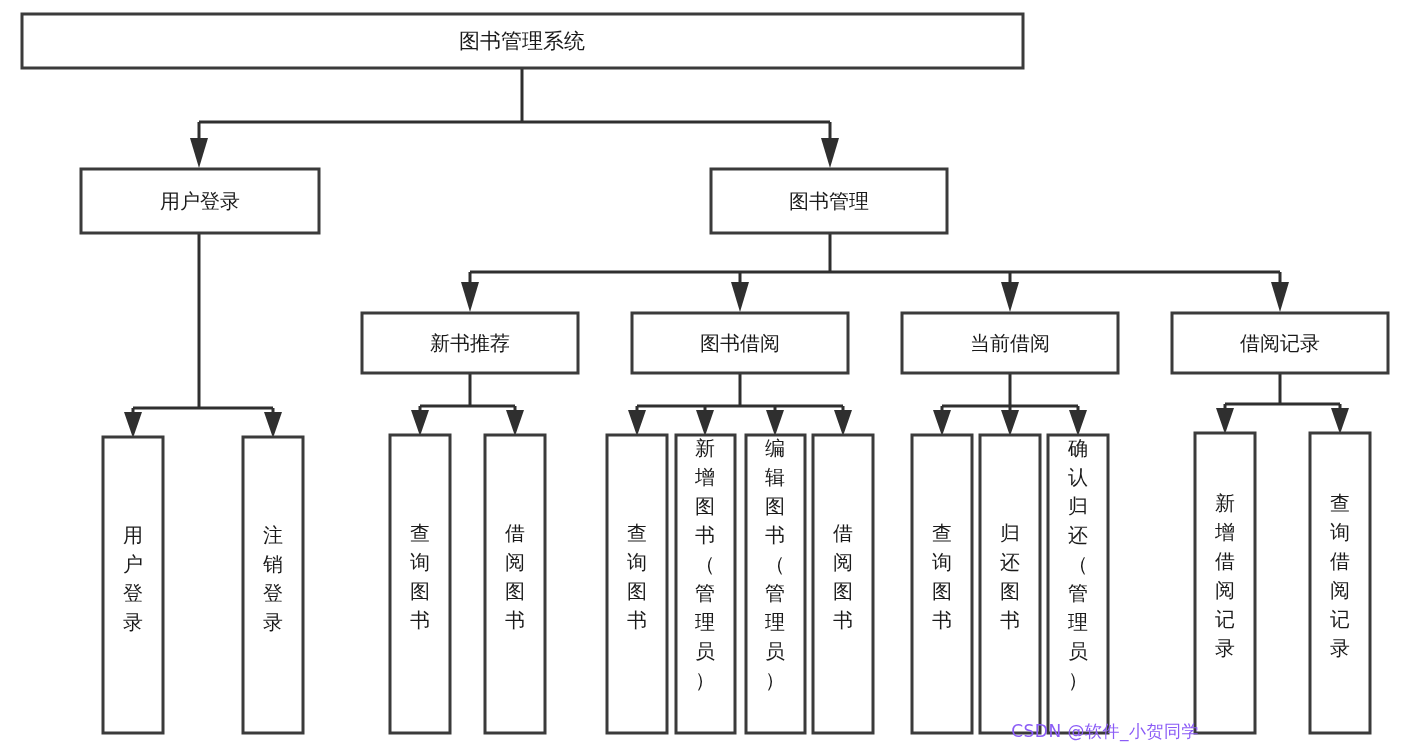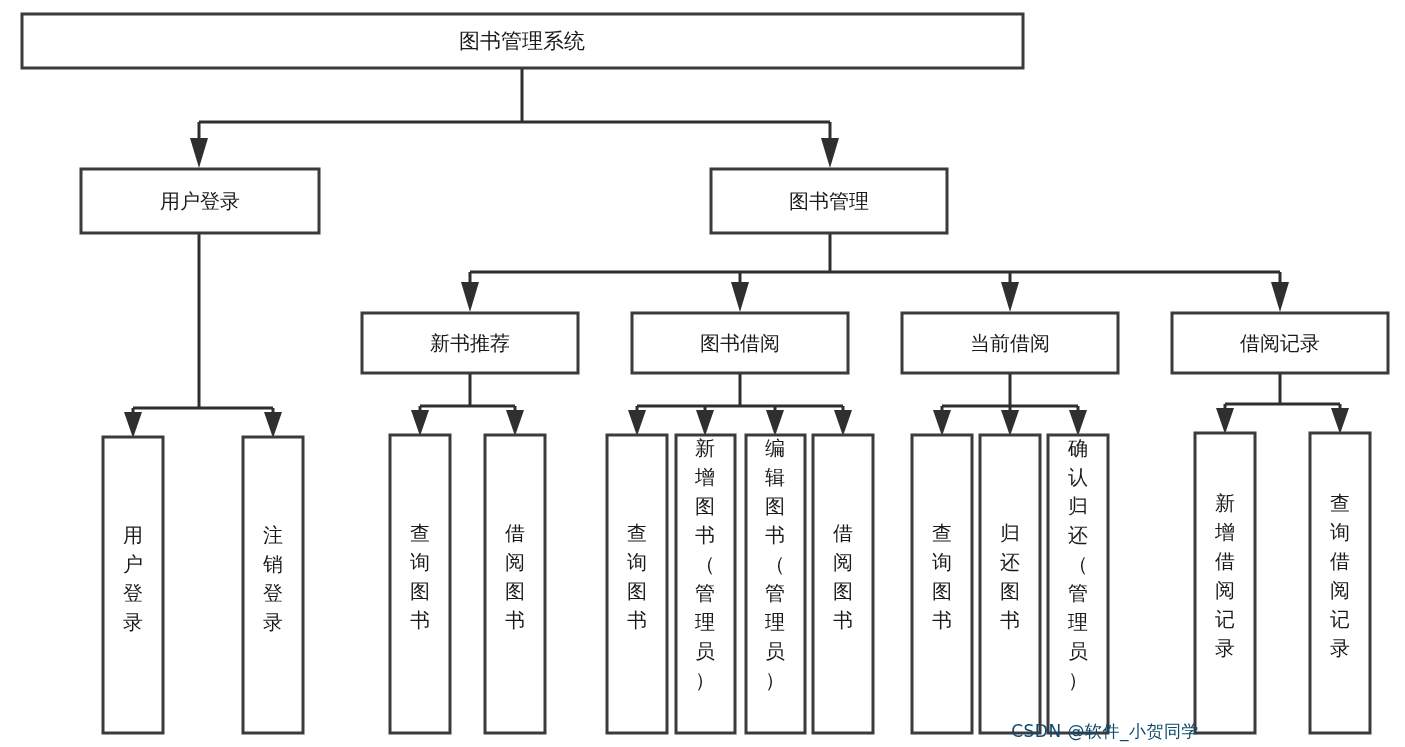--- a/index.html
+++ b/index.html
@@ -57,21 +57,21 @@
   .arrow-head {
     fill: #2f2f2f;
     stroke: none;
   }
   .watermark {
     position: absolute;
     right: 8px;
     bottom: 4px;
     font-family: "DejaVu Sans", "Liberation Sans", sans-serif;
     font-size: 17px;
-    color: #0c4a6e;
+    color: #8b5cf6;
     letter-spacing: 0.5px;
     white-space: nowrap;
     user-select: none;
   }
 </style>
 </head>
 <body>
 
 <div id="diagram-root">
 

